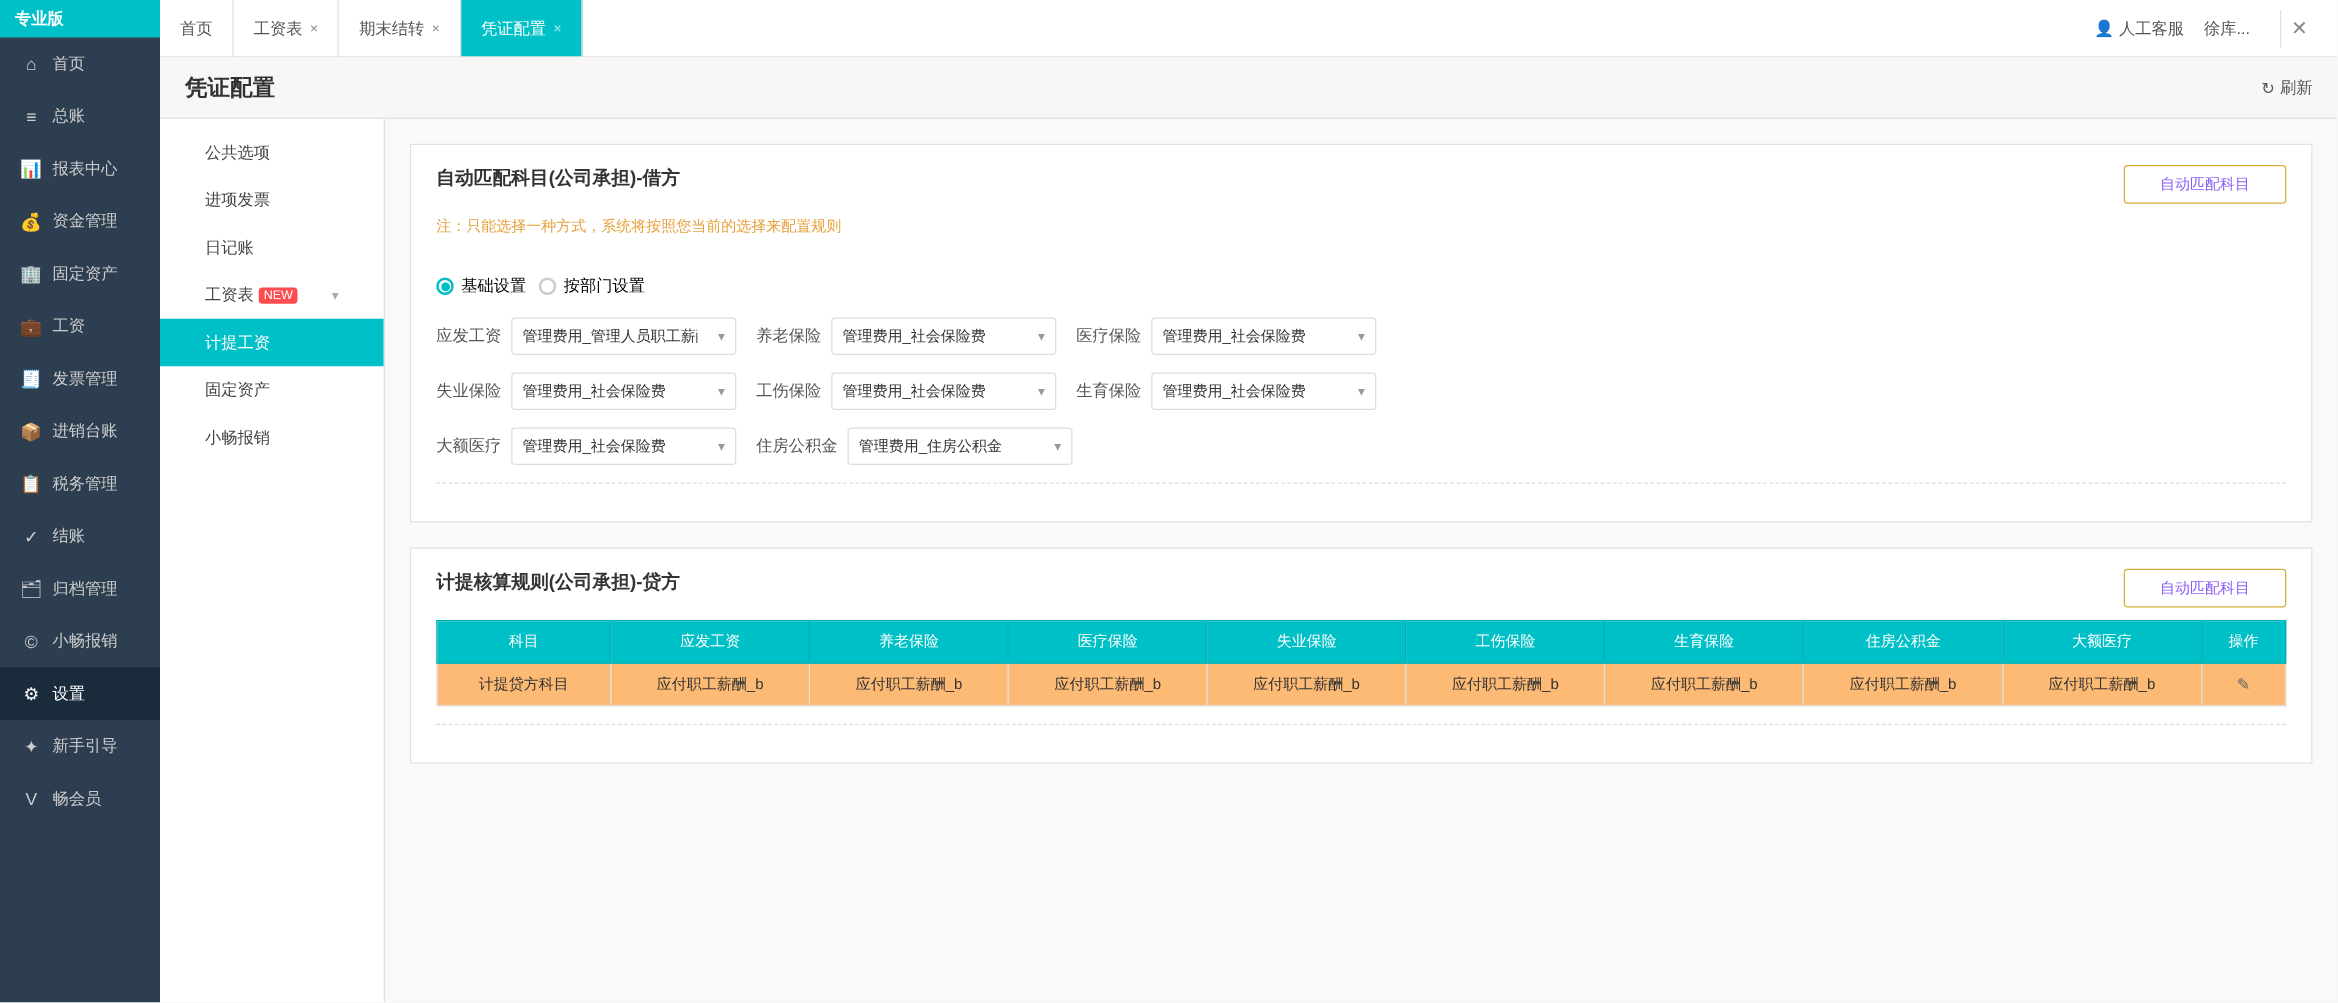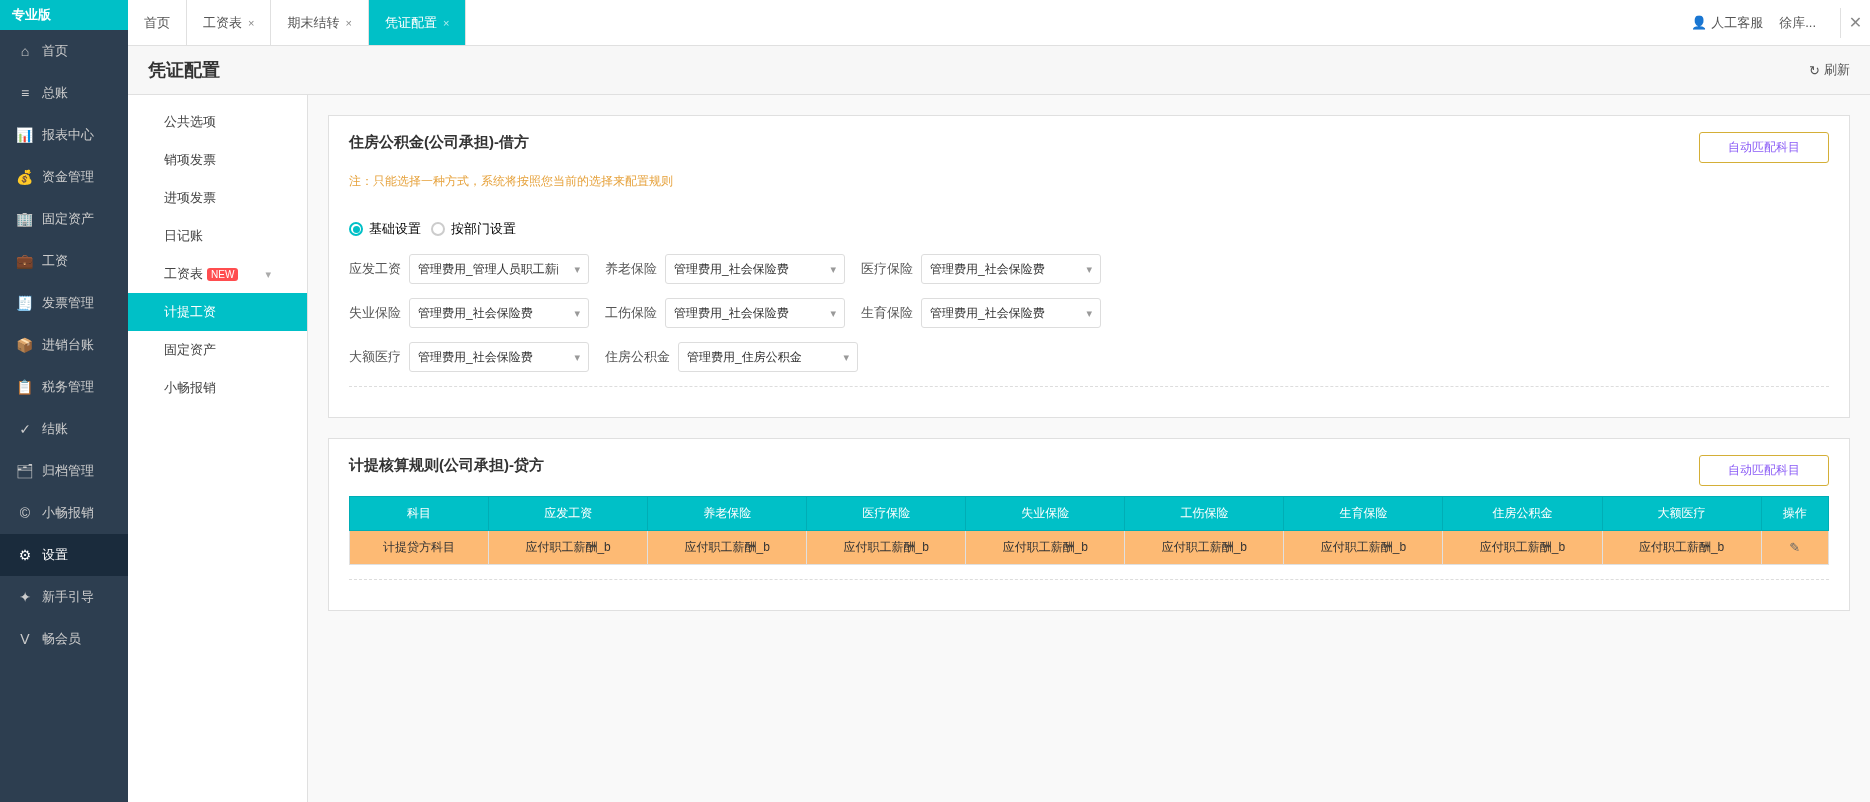--- a/index.html
+++ b/index.html
@@ -72,21 +72,21 @@
       background: #00c0c7;
       color: #fff;
     }
     .tab .close-btn {
       font-size: 11px;
       opacity: 0.7;
       cursor: pointer;
     }
     .topbar-right {
       margin-left: auto;
-      padding-right: 0;
+      padding-right: 16px;
       display: flex;
       align-items: center;
       gap: 16px;
       font-size: 13px;
       color: #555;
     }
     .close-window {
       width: 30px;
       height: 30px;
       display: flex;
@@ -406,23 +406,20 @@
     </div>
   </div>
 
   <div class="content-wrapper">
 
     <div class="left-nav">
       <div class="left-nav-item">
         <span>公共选项</span>
       </div>
       <div class="left-nav-item">
-        <span>销项发票</span>
-      </div>
-      <div class="left-nav-item">
         <span>进项发票</span>
       </div>
       <div class="left-nav-item">
         <span>日记账</span>
       </div>
       <div class="left-nav-item" style="display:flex;align-items:center;">
         <span>工资表</span>
         <span class="new-badge">NEW</span>
         <span style="margin-left:auto;color:#aaa;font-size:11px;">▾</span>
       </div>
@@ -434,21 +431,21 @@
       </div>
       <div class="left-nav-item">
         <span>小畅报销</span>
       </div>
     </div>
 
     <div class="right-content">
 
       <div class="section">
         <div class="section-header">
-          <span class="section-title">住房公积金(公司承担)-借方</span>
+          <span class="section-title">自动匹配科目(公司承担)-借方</span>
           <button class="auto-match-btn">自动匹配科目</button>
         </div>
         <div class="section-note">注：只能选择一种方式，系统将按照您当前的选择来配置规则</div>
 
         <div class="radio-group">
           <div class="radio-item">
             <div class="radio-circle checked"></div>
             <span>基础设置</span>
           </div>
           <div class="radio-item">

